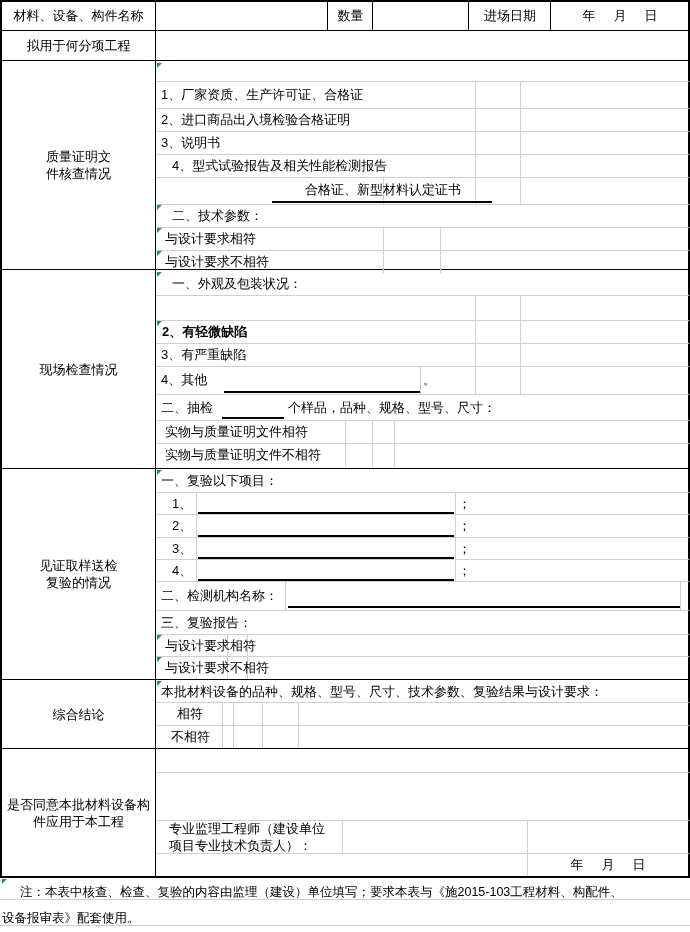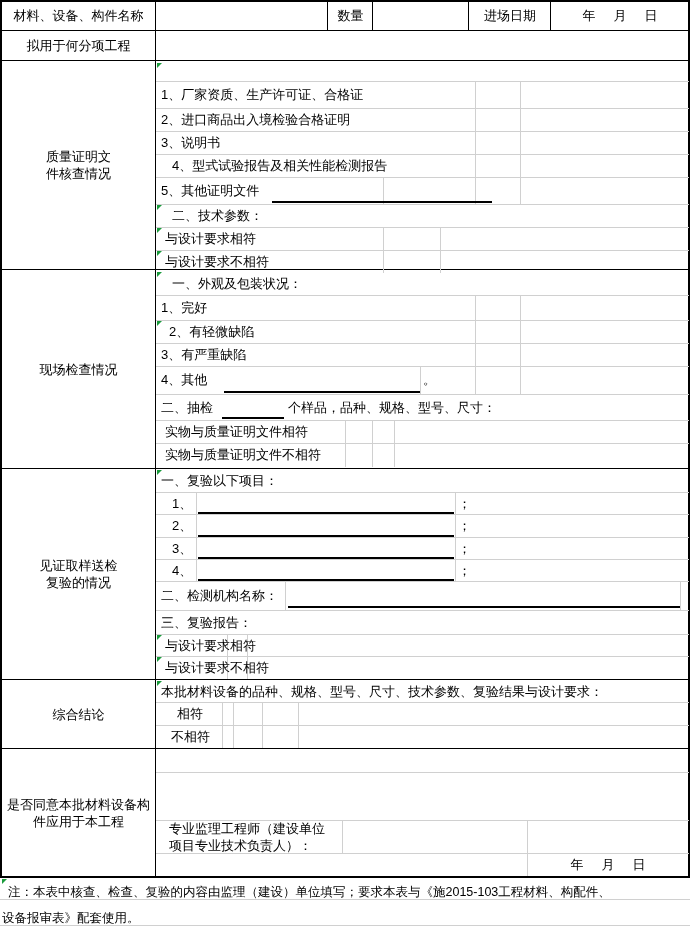--- a/index.html
+++ b/index.html
@@ -24,21 +24,21 @@
              flex-direction:column;white-space:pre-line;}
   .dateline{display:flex;gap:18px;justify-content:center;width:100%;}
 
   
   .tri{position:absolute;width:0;height:0;
        border-left:5px solid #1a9b3c;border-bottom:5px solid transparent;}
 
   
   .ul{position:absolute;height:1.5px;background:#000;}
 
-  .note{position:absolute;left:8px;font-size:12.5px;line-height:20px;}
+  .note{position:absolute;left:20px;font-size:12.5px;line-height:20px;}
   .filled{font-size:13px;}
 </style>
 </head>
 <body>
 
 <div class="sheet">
 
   <div class="bl" style="left:0;top:0;width:690px;height:1.6px;"></div>
   <div class="bl" style="left:0;top:0;width:1.6px;height:878px;"></div>
   <div class="bl" style="left:688.4px;top:0;width:1.6px;height:878px;"></div>
@@ -93,21 +93,21 @@
   <div class="gl" style="left:383px;top:227px;width:1px;height:46px;"></div>
   <div class="gl" style="left:440px;top:227px;width:1px;height:46px;"></div>
 
   <div class="tri" style="left:157px;top:63px;"></div>
 
   <div class="cell c-left" style="left:157px;top:82px;width:318px;height:26px;padding-left:4px;">1、厂家资质、生产许可证、合格证</div>
   <div class="cell c-left" style="left:157px;top:109px;width:318px;height:22px;padding-left:4px;">2、进口商品出入境检验合格证明</div>
   <div class="cell c-left" style="left:157px;top:132px;width:318px;height:22px;padding-left:4px;">3、说明书</div>
   <div class="cell c-left" style="left:157px;top:155px;width:318px;height:22px;padding-left:15px;">4、型式试验报告及相关性能检测报告</div>
 
-  <div class="cell c-left" style="left:157px;top:178px;width:130px;height:26px;padding-left:4px;">5、其他证明文件</div>
+  <div class="cell c-center filled" style="left:272px;top:178px;width:222px;height:24px;">合格证、新型材料认定证书</div>
   <div class="ul" style="left:272px;top:201px;width:220px;"></div>
 
   <div class="tri" style="left:157px;top:205px;"></div>
   <div class="cell c-left" style="left:160px;top:205px;width:300px;height:22px;padding-left:12px;">二、技术参数：</div>
 
   <div class="tri" style="left:157px;top:228px;"></div>
   <div class="cell c-left" style="left:157px;top:228px;width:220px;height:22px;padding-left:8px;">与设计要求相符</div>
   <div class="tri" style="left:157px;top:251px;"></div>
   <div class="cell c-left" style="left:157px;top:251px;width:220px;height:22px;padding-left:8px;">与设计要求不相符</div>
 
@@ -123,23 +123,22 @@
   <div class="gl" style="left:475px;top:295px;width:1px;height:99px;"></div>
   <div class="gl" style="left:520px;top:295px;width:1px;height:99px;"></div>
   <div class="gl" style="left:420px;top:366px;width:1px;height:28px;"></div>
   <div class="gl" style="left:345px;top:420px;width:1px;height:47px;"></div>
   <div class="gl" style="left:372px;top:420px;width:1px;height:47px;"></div>
   <div class="gl" style="left:394px;top:420px;width:1px;height:47px;"></div>
 
   <div class="tri" style="left:157px;top:272px;"></div>
   <div class="cell c-left" style="left:160px;top:272px;width:320px;height:23px;padding-left:12px;">一、外观及包装状况：</div>
 
-  <div class="cell c-left" style="left:157px;top:296px;width:318px;height:24px;padding-left:4px;">1、完好</div>
   <div class="tri" style="left:157px;top:321px;"></div>
-  <div class="cell c-left" style="left:157px;top:321px;width:318px;height:22px;padding-left:12px;">2、有轻微缺陷</div>
+  <div class="cell c-left" style="left:157px;top:321px;width:318px;height:22px;padding-left:5px;font-weight:bold;">2、有轻微缺陷</div>
   <div class="cell c-left" style="left:157px;top:344px;width:318px;height:22px;padding-left:4px;">3、有严重缺陷</div>
 
   <div class="cell c-left" style="left:157px;top:367px;width:70px;height:26px;padding-left:4px;">4、其他</div>
   <div class="cell c-left" style="left:224px;top:367px;width:190px;height:24px;padding-left:6px;"></div>
   <div class="ul" style="left:224px;top:391px;width:196px;"></div>
   <div class="cell c-left" style="left:423px;top:367px;width:30px;height:26px;">。</div>
 
   <div class="cell c-left" style="left:157px;top:395px;width:70px;height:25px;padding-left:4px;">二、抽检</div>
   <div class="cell c-center" style="left:222px;top:395px;width:62px;height:23px;"></div>
   <div class="ul" style="left:222px;top:417px;width:62px;"></div>

